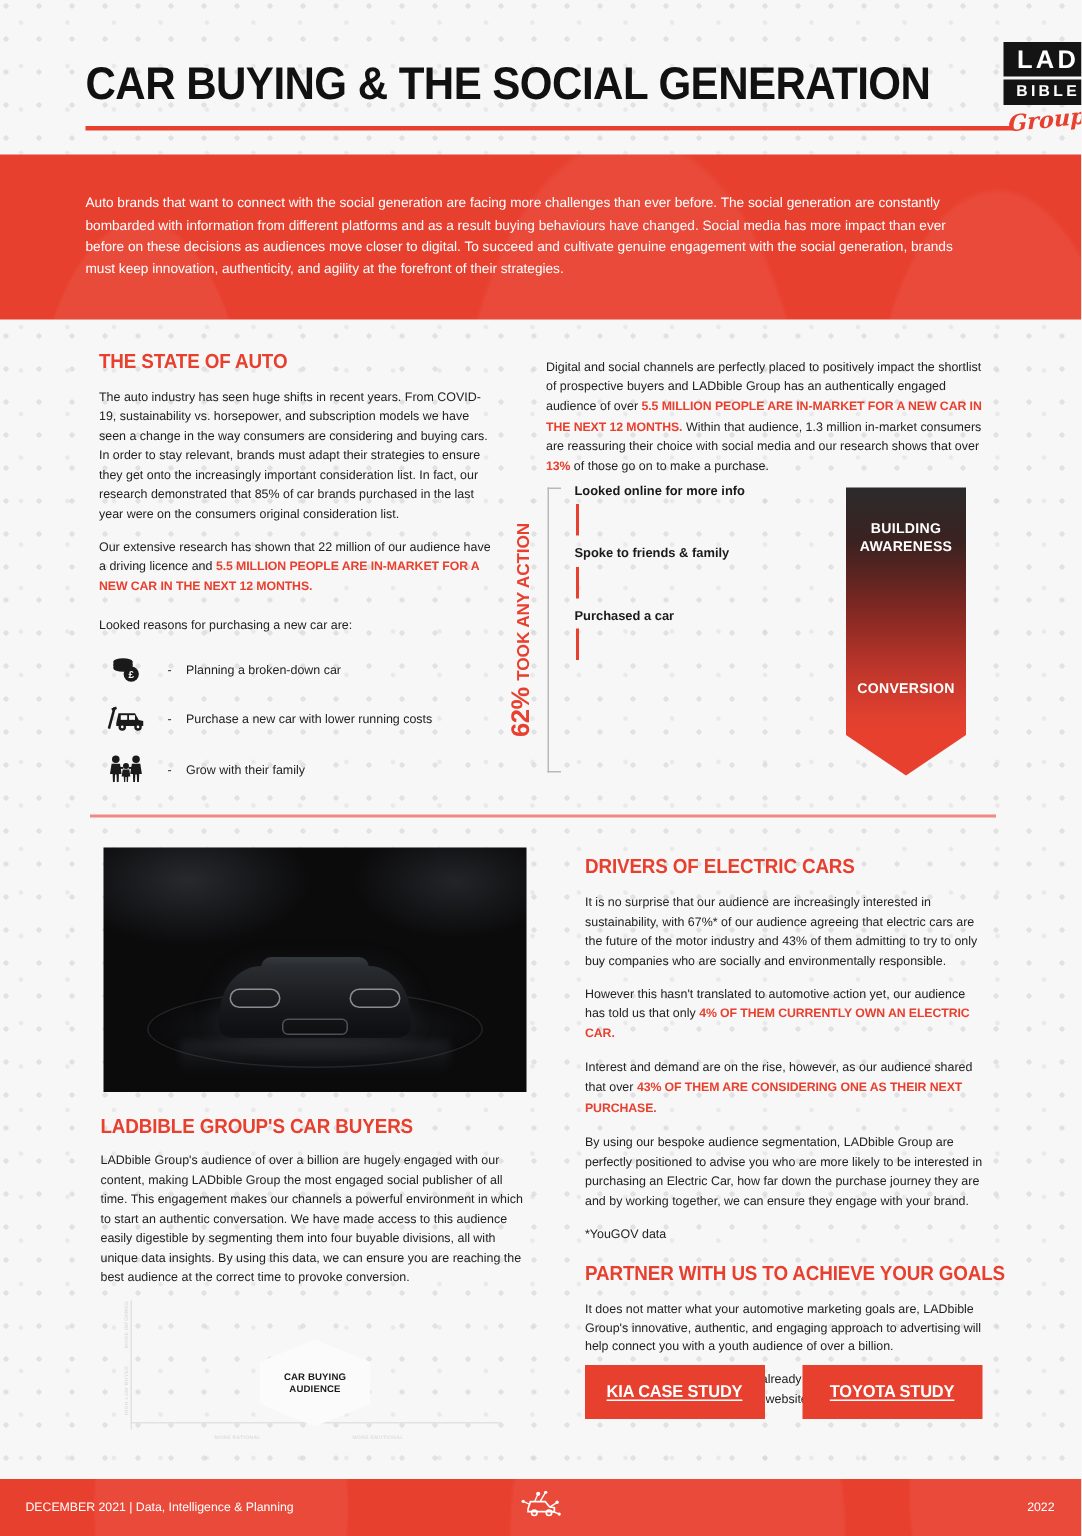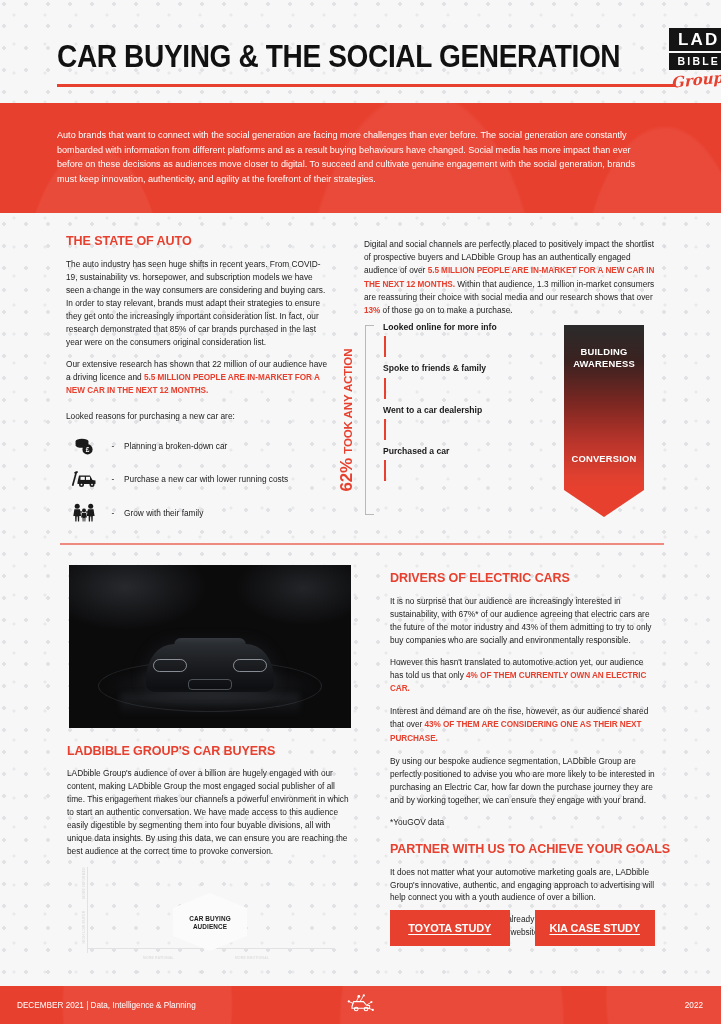--- a/index.html
+++ b/index.html
@@ -604,24 +604,20 @@
     <div class="steps">
       <div class="step">
         <div class="step-label">Looked online for more info</div>
         <div class="step-tick"></div>
       </div>
       <div class="step">
         <div class="step-label">Spoke to friends &amp; family</div>
         <div class="step-tick"></div>
       </div>
       <div class="step">
-        <div class="step-label">Went to a car dealership</div>
-        <div class="step-tick"></div>
-      </div>
-      <div class="step">
         <div class="step-label">Purchased a car</div>
         <div class="step-tick"></div>
       </div>
     </div>
 
     <div class="funnel">
       <div class="funnel-body"></div>
       <div class="funnel-tip"></div>
       <div class="funnel-top-text">
         <div>BUILDING</div>
@@ -677,24 +673,24 @@
 
     <div class="sec-head sec-head-2">PARTNER WITH US TO ACHIEVE YOUR GOALS</div>
     <div class="body-text">
       <p>It does not matter what your automotive marketing goals are, LADbible Group's innovative, authentic, and engaging approach to advertising will help connect you with a youth audience of over a billion.</p>
       <p>Read more about how we have already helped automotive brands succeed on our channels on our website here.</p>
     </div>
   </div>
 
   <div class="cta-row">
     <button class="cta-btn">
-      <span>TOYOTA STUDY</span>
+      <span>KIA CASE STUDY</span>
     </button>
     <button class="cta-btn">
-      <span>KIA CASE STUDY</span>
+      <span>TOYOTA STUDY</span>
     </button>
   </div>
 
   <div class="footer">
     <div class="footer-left">DECEMBER 2021 | Data, Intelligence &amp; Planning</div>
     <div class="footer-icon">
       <svg width="30" height="22" viewBox="0 0 30 22" aria-hidden="true">
         <path d="M6 14.5 L7.6 9.6 L17.5 9.6 L20.3 13 L23.6 13.6 L23.6 16.2 L6 16.2 Z" fill="none" stroke="#ffffff" stroke-width="1.1"></path>
         <circle cx="10.2" cy="17" r="1.8" fill="none" stroke="#ffffff" stroke-width="1.1"></circle>
         <circle cx="20" cy="17" r="1.8" fill="none" stroke="#ffffff" stroke-width="1.1"></circle>

